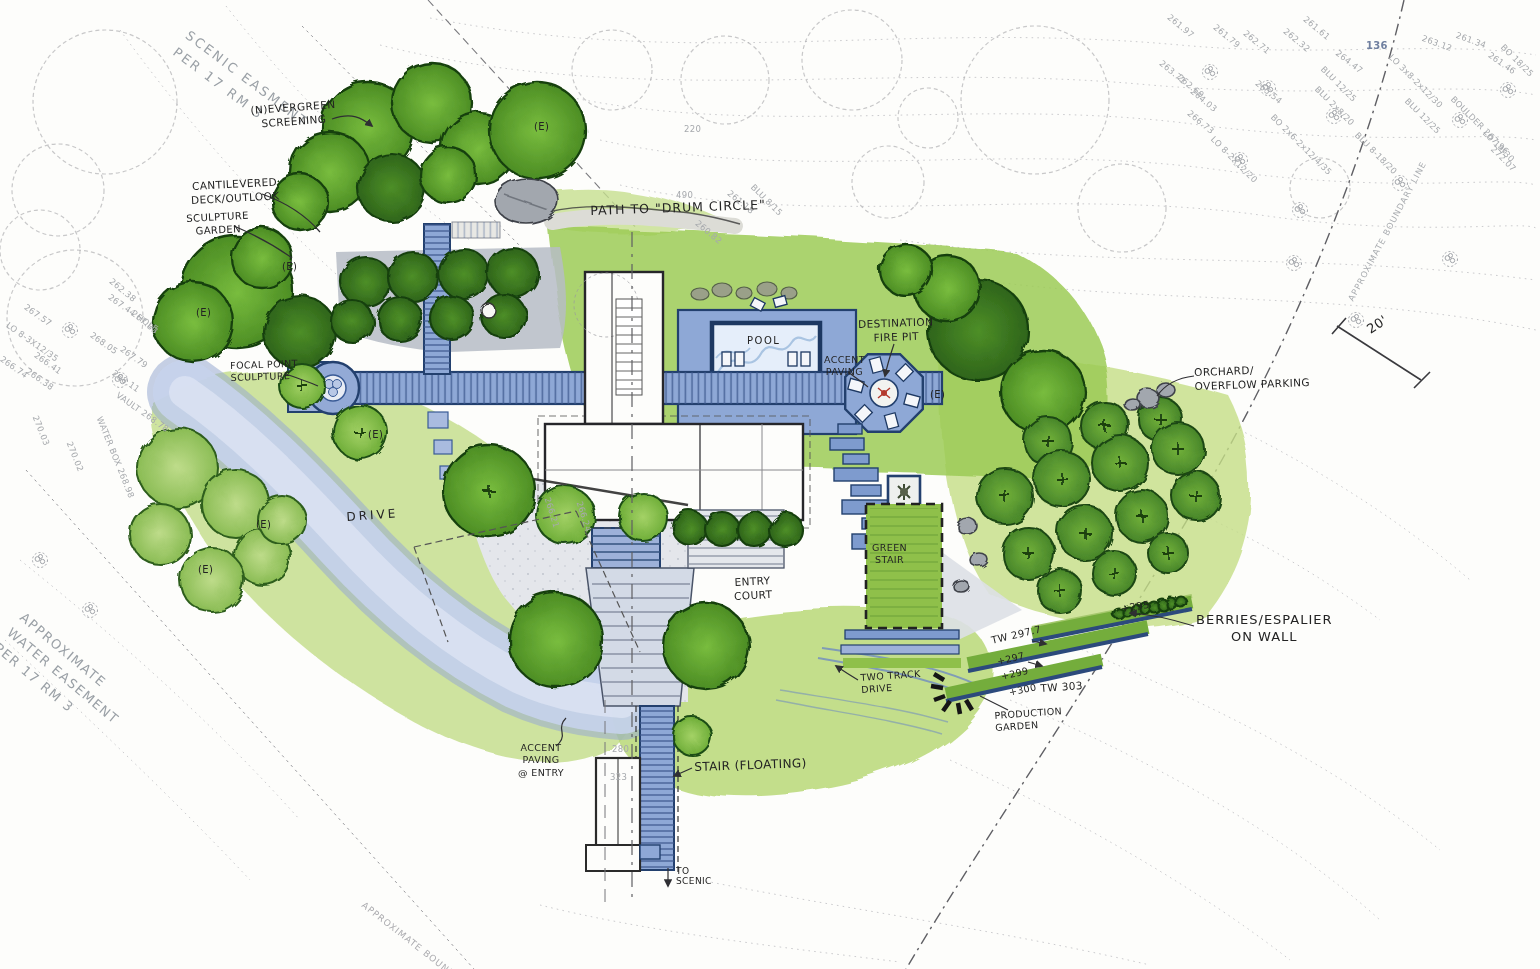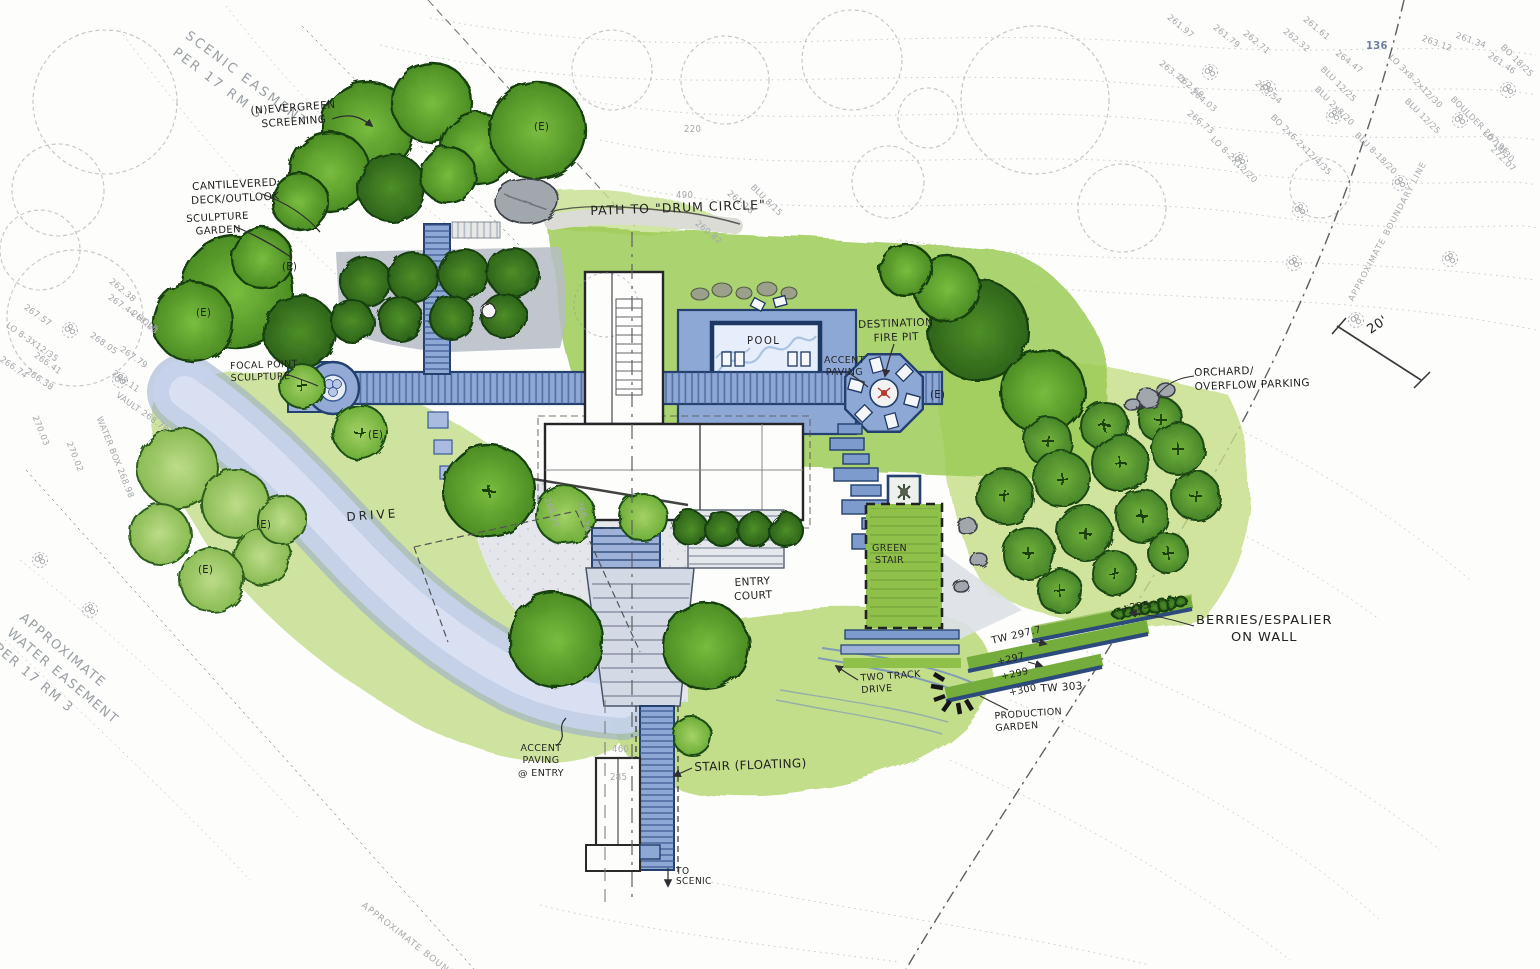--- a/index.html
+++ b/index.html
@@ -414,22 +414,22 @@
       <div class="smark" style="left: 104px; top: 415px; transform: rotate(68deg);">WATER BOX 268.98</div>
       <div class="smark" style="left: 40px; top: 414px; transform: rotate(68deg);">270.03</div>
       <div class="smark" style="left: 74px; top: 440px; transform: rotate(68deg);">270.02</div>
       <div class="smark" style="left: 676px; top: 190px; transform: rotate(0deg);">490</div>
       <div class="smark" style="left: 684px; top: 124px; transform: rotate(0deg);">220</div>
       <div class="smark" style="left: 732px; top: 188px; transform: rotate(40deg);">261.18</div>
       <div class="smark" style="left: 756px; top: 182px; transform: rotate(45deg);">BLU 8/15</div>
       <div class="smark" style="left: 700px; top: 218px; transform: rotate(40deg);">260.82</div>
       <div class="smark" style="left: 552px; top: 496px; transform: rotate(72deg);">266.21</div>
       <div class="smark" style="left: 584px; top: 500px; transform: rotate(72deg);">266.24</div>
-      <div class="smark" style="left: 612px; top: 744px; transform: rotate(0deg);">460</div>
-      <div class="smark" style="left: 610px; top: 772px; transform: rotate(0deg);">285</div>
+      <div class="smark" style="left: 612px; top: 744px; transform: rotate(0deg);">280</div>
+      <div class="smark" style="left: 610px; top: 772px; transform: rotate(0deg);">323</div>
     </div>
 
 <div class="lbl" style="left:193px;top:26px;font-size:13px;color:#9aa0a6;letter-spacing:2.5px;line-height:1.6;transform:rotate(37deg)">SCENIC EASMENT
 PER 17 RM 3</div>
 <div class="lbl ctr" style="left:250px;top:104px;font-size:10.5px;transform:rotate(-4deg)">(N)EVERGREEN
 SCREENING</div>
 <div class="lbl ctr" style="left:190px;top:180px;font-size:10.5px;transform:rotate(-3deg)">CANTILEVERED
 DECK/OUTLOOK</div>
 <div class="lbl ctr" style="left:186px;top:212px;font-size:10px;transform:rotate(-3deg)">SCULPTURE
 GARDEN</div>

